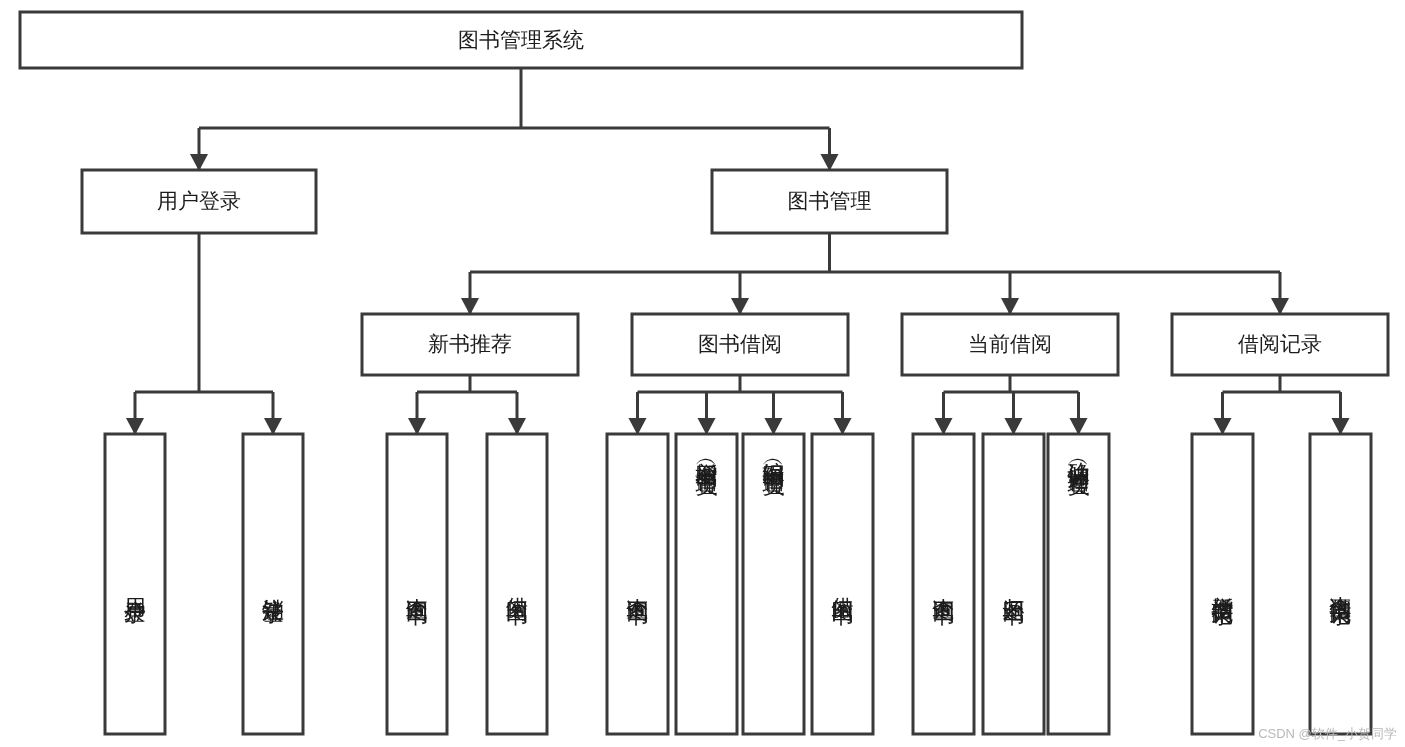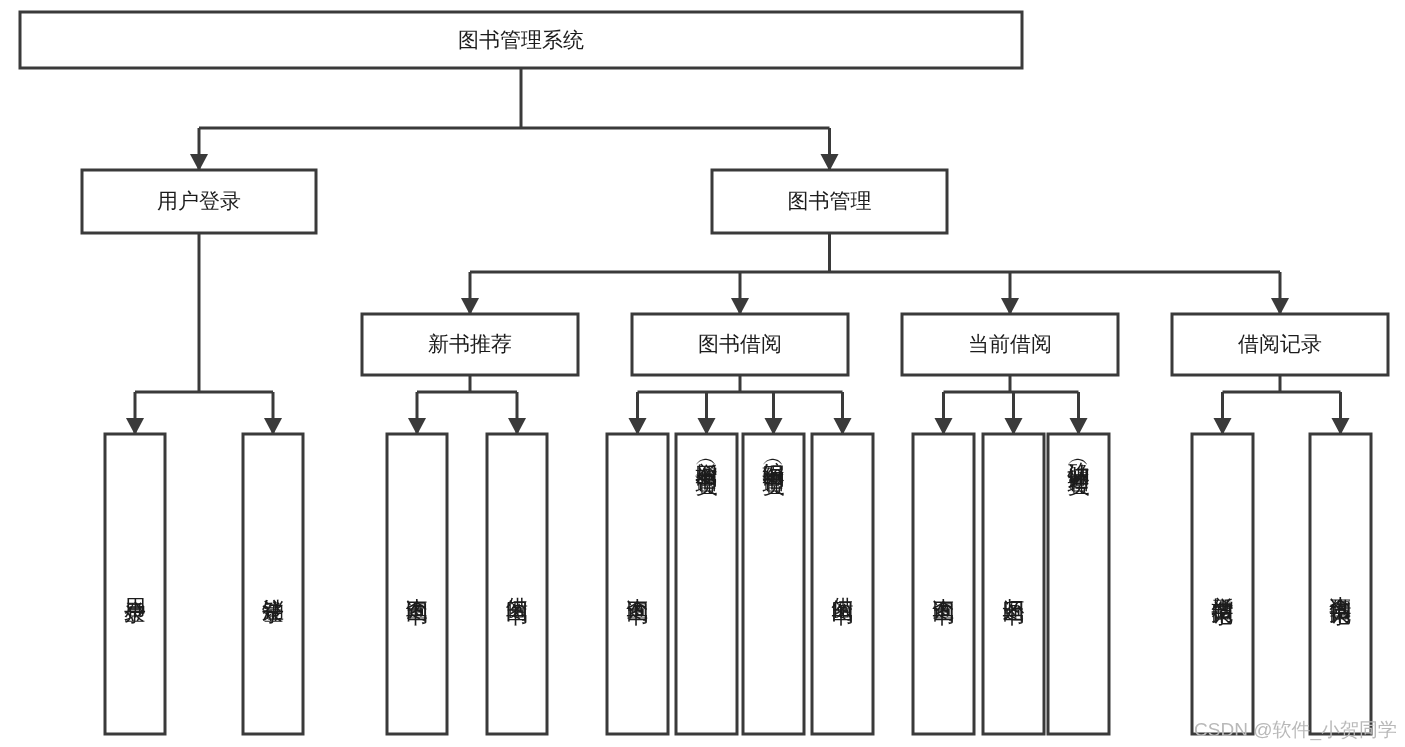--- a/index.html
+++ b/index.html
@@ -15,21 +15,21 @@
   .leaf-wrap{position:absolute;box-sizing:border-box;
              display:flex;align-items:flex-start;justify-content:center;
              pointer-events:none;}
   .leaf-text{writing-mode:vertical-rl;text-orientation:upright;
              font-family:"Liberation Sans","DejaVu Sans",sans-serif;
              font-size:22px;line-height:1.18;color:#1c1c1c;
              letter-spacing:2px;white-space:nowrap;}
   .leaf-text.mid{align-self:center;}
   #watermark{position:absolute;right:8px;bottom:4px;
              font-family:"Liberation Sans","DejaVu Sans",sans-serif;
-             font-size:19px;color:#b9b9b9;white-space:nowrap;}
+             font-size:13px;color:#b9b9b9;white-space:nowrap;}
 </style>
 </head>
 <body>
 
 <div id="diagram-root">
   <svg id="flow" viewBox="0 0 1405 747" xmlns="http://www.w3.org/2000/svg">
     <g id="edges-layer">
         <line x1="521" y1="68" x2="521" y2="128" class="edge-line"></line>
         <line x1="199" y1="128" x2="829.5" y2="128" class="edge-line"></line>
         <line x1="199" y1="128" x2="199" y2="169" class="edge-line"></line>

